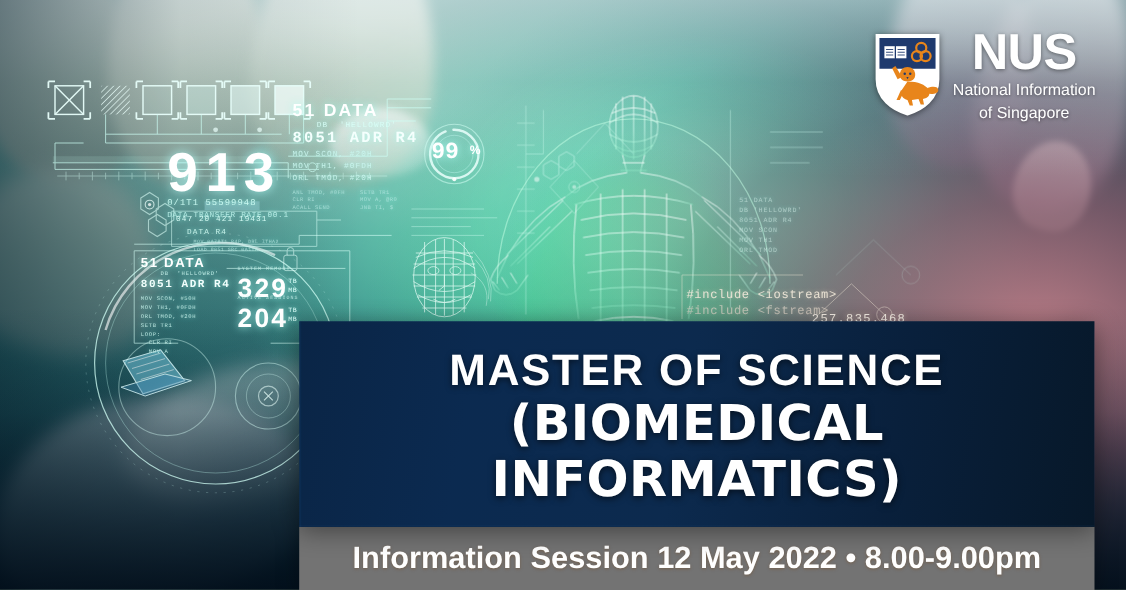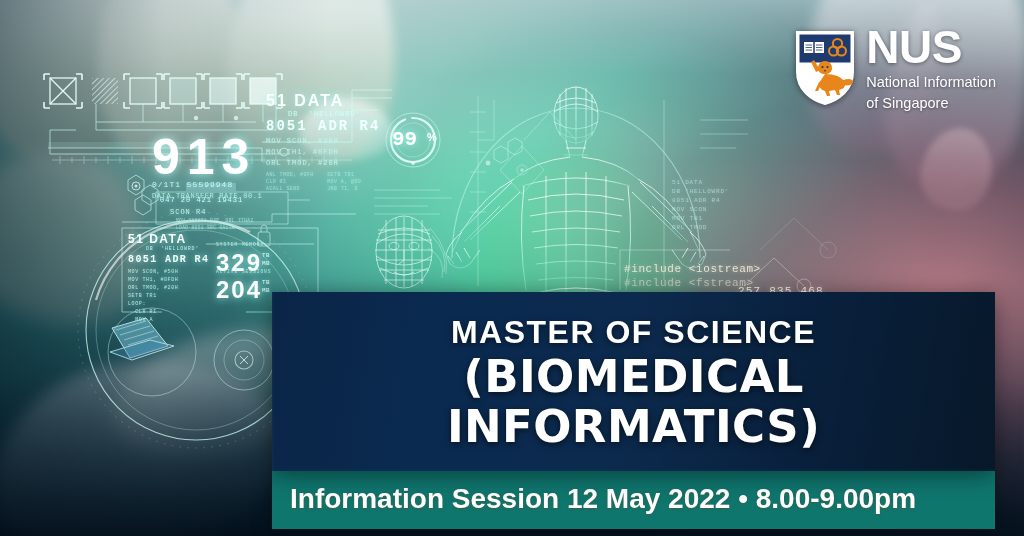--- a/index.html
+++ b/index.html
@@ -140,48 +140,49 @@
   .banner-navy::after{
     content:"";position:absolute;inset:0;
     background:
       linear-gradient(90deg, rgba(30,90,150,.22) 0 2px, rgba(0,0,0,0) 2px 46px),
       linear-gradient(0deg, rgba(30,90,150,.14) 0 2px, rgba(0,0,0,0) 2px 38px);
     opacity:.5;pointer-events:none;
   }
   .title1{
     position:relative;z-index:2;
     text-align:center;color:#ffffff;
-    font-size:32px;font-weight:700;letter-spacing:1.5px;line-height:1.06;
+    font-size:40px;font-weight:700;letter-spacing:1.5px;line-height:1.06;
     font-family:"Liberation Sans",sans-serif;
     text-shadow:0 2px 6px rgba(0,0,0,.55);
   }
   .title2{
     position:relative;z-index:2;
     text-align:center;color:#ffffff;
     font-size:45px;font-weight:700;letter-spacing:0.4px;line-height:1.12;
     font-family:"DejaVu Sans",sans-serif;
     text-shadow:0 2px 7px rgba(0,0,0,.6);
     margin-top:2px;
   }
   .banner-orange{
-    background:#0f766e;
+    background:#737373;
     padding:12px 18px 14px;
+    text-align:center;
     box-shadow:0 4px 18px rgba(0,0,0,.35);
   }
   .subtitle{
     color:#ffffff;font-size:28px;font-weight:700;letter-spacing:0px;
     font-family:"Liberation Sans",sans-serif;
     text-shadow:0 1px 3px rgba(120,60,0,.35);
     white-space:nowrap;
   }
 
   
   .nus{position:absolute;right:28px;top:24px;display:flex;align-items:center;gap:11px;}
   .nus-shield{width:60px;height:76px;flex:0 0 auto;filter:drop-shadow(0 1px 3px rgba(0,0,0,.5));}
-  .nus-text{color:#ffffff;line-height:1;}
+  .nus-text{color:#ffffff;line-height:1;text-align:center;}
   .nus-word{font-size:46px;font-weight:700;letter-spacing:-0.5px;font-family:"Liberation Sans",sans-serif;
             text-shadow:0 1px 4px rgba(0,0,0,.45);}
   .nus-sub{font-size:14.5px;font-weight:400;line-height:1.2;margin-top:4px;
            font-family:"Liberation Sans",sans-serif;text-shadow:0 1px 3px rgba(0,0,0,.45);}
 </style>
 </head>
 <body>
 
 <div id="stage">
 
@@ -449,21 +450,21 @@
     <div class="hud-txt tdataTopSub">DB  'HELLOWRD'</div>
     <div class="hud-txt tadr">8051 ADR R4</div>
     <div class="hud-txt tmov">MOV SCON, #20H
 MOV TH1, #0FDH
 ORL TMOD, #20H</div>
     <div class="hud-txt tmovsm">ANL TMOD, #0FH    SETB TR1
 CLR RI            MOV A, @R0
 ACALL SEND        JNB TI, $</div>
 
     <div class="hud-txt thex">047 20 421 19431</div>
-    <div class="hud-txt tdataR4">SCON R4</div>
+    <div class="hud-txt tdataR4">DATA R4</div>
     <div class="hud-txt tdataR4b">MOV 0A78T1 R4P, DRL 7THA2
 LOAD 8051 SRC 0A1TA</div>
 
     <div class="hud-txt tdata2">51 DATA</div>
     <div class="hud-txt tdata2sub">DB  'HELLOWRD'</div>
     <div class="hud-txt tadr2">8051 ADR R4</div>
     <div class="hud-txt tmov2">MOV SCON, #50H
 MOV TH1, #0FDH
 ORL TMOD, #20H
 SETB TR1

